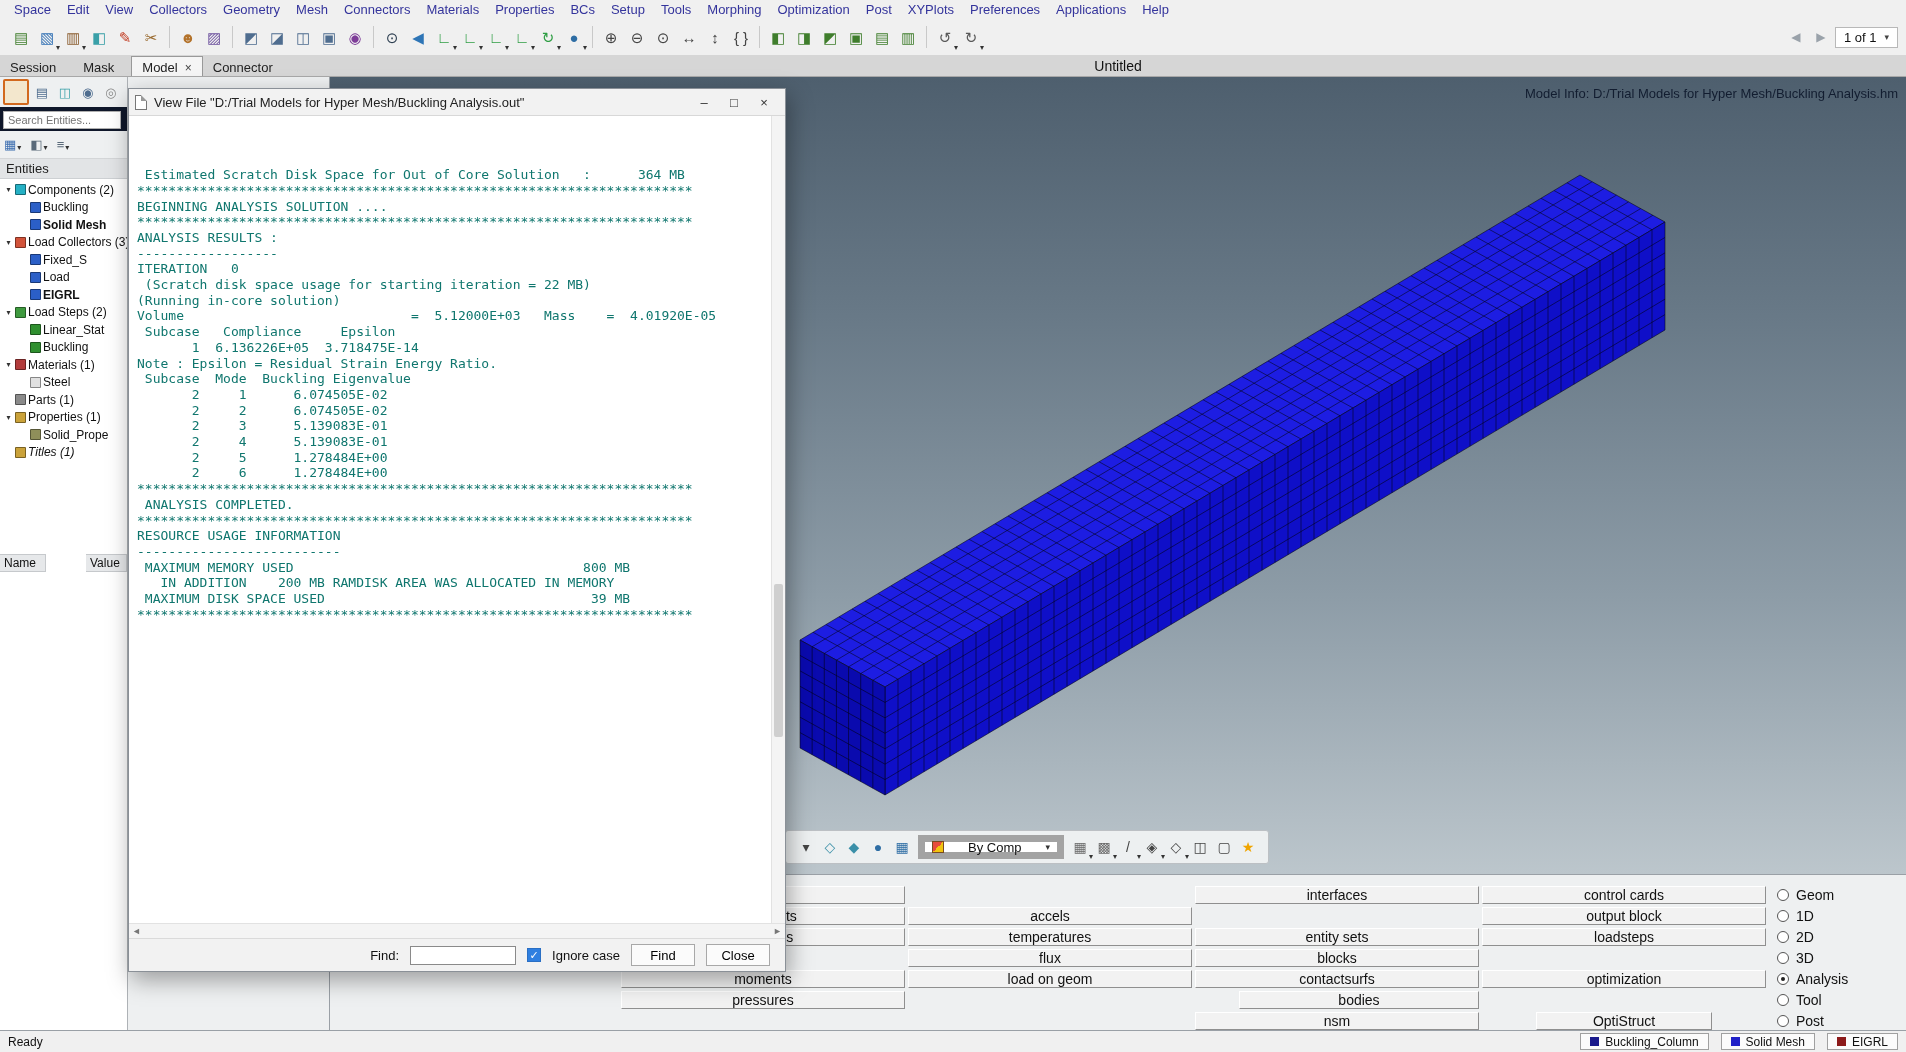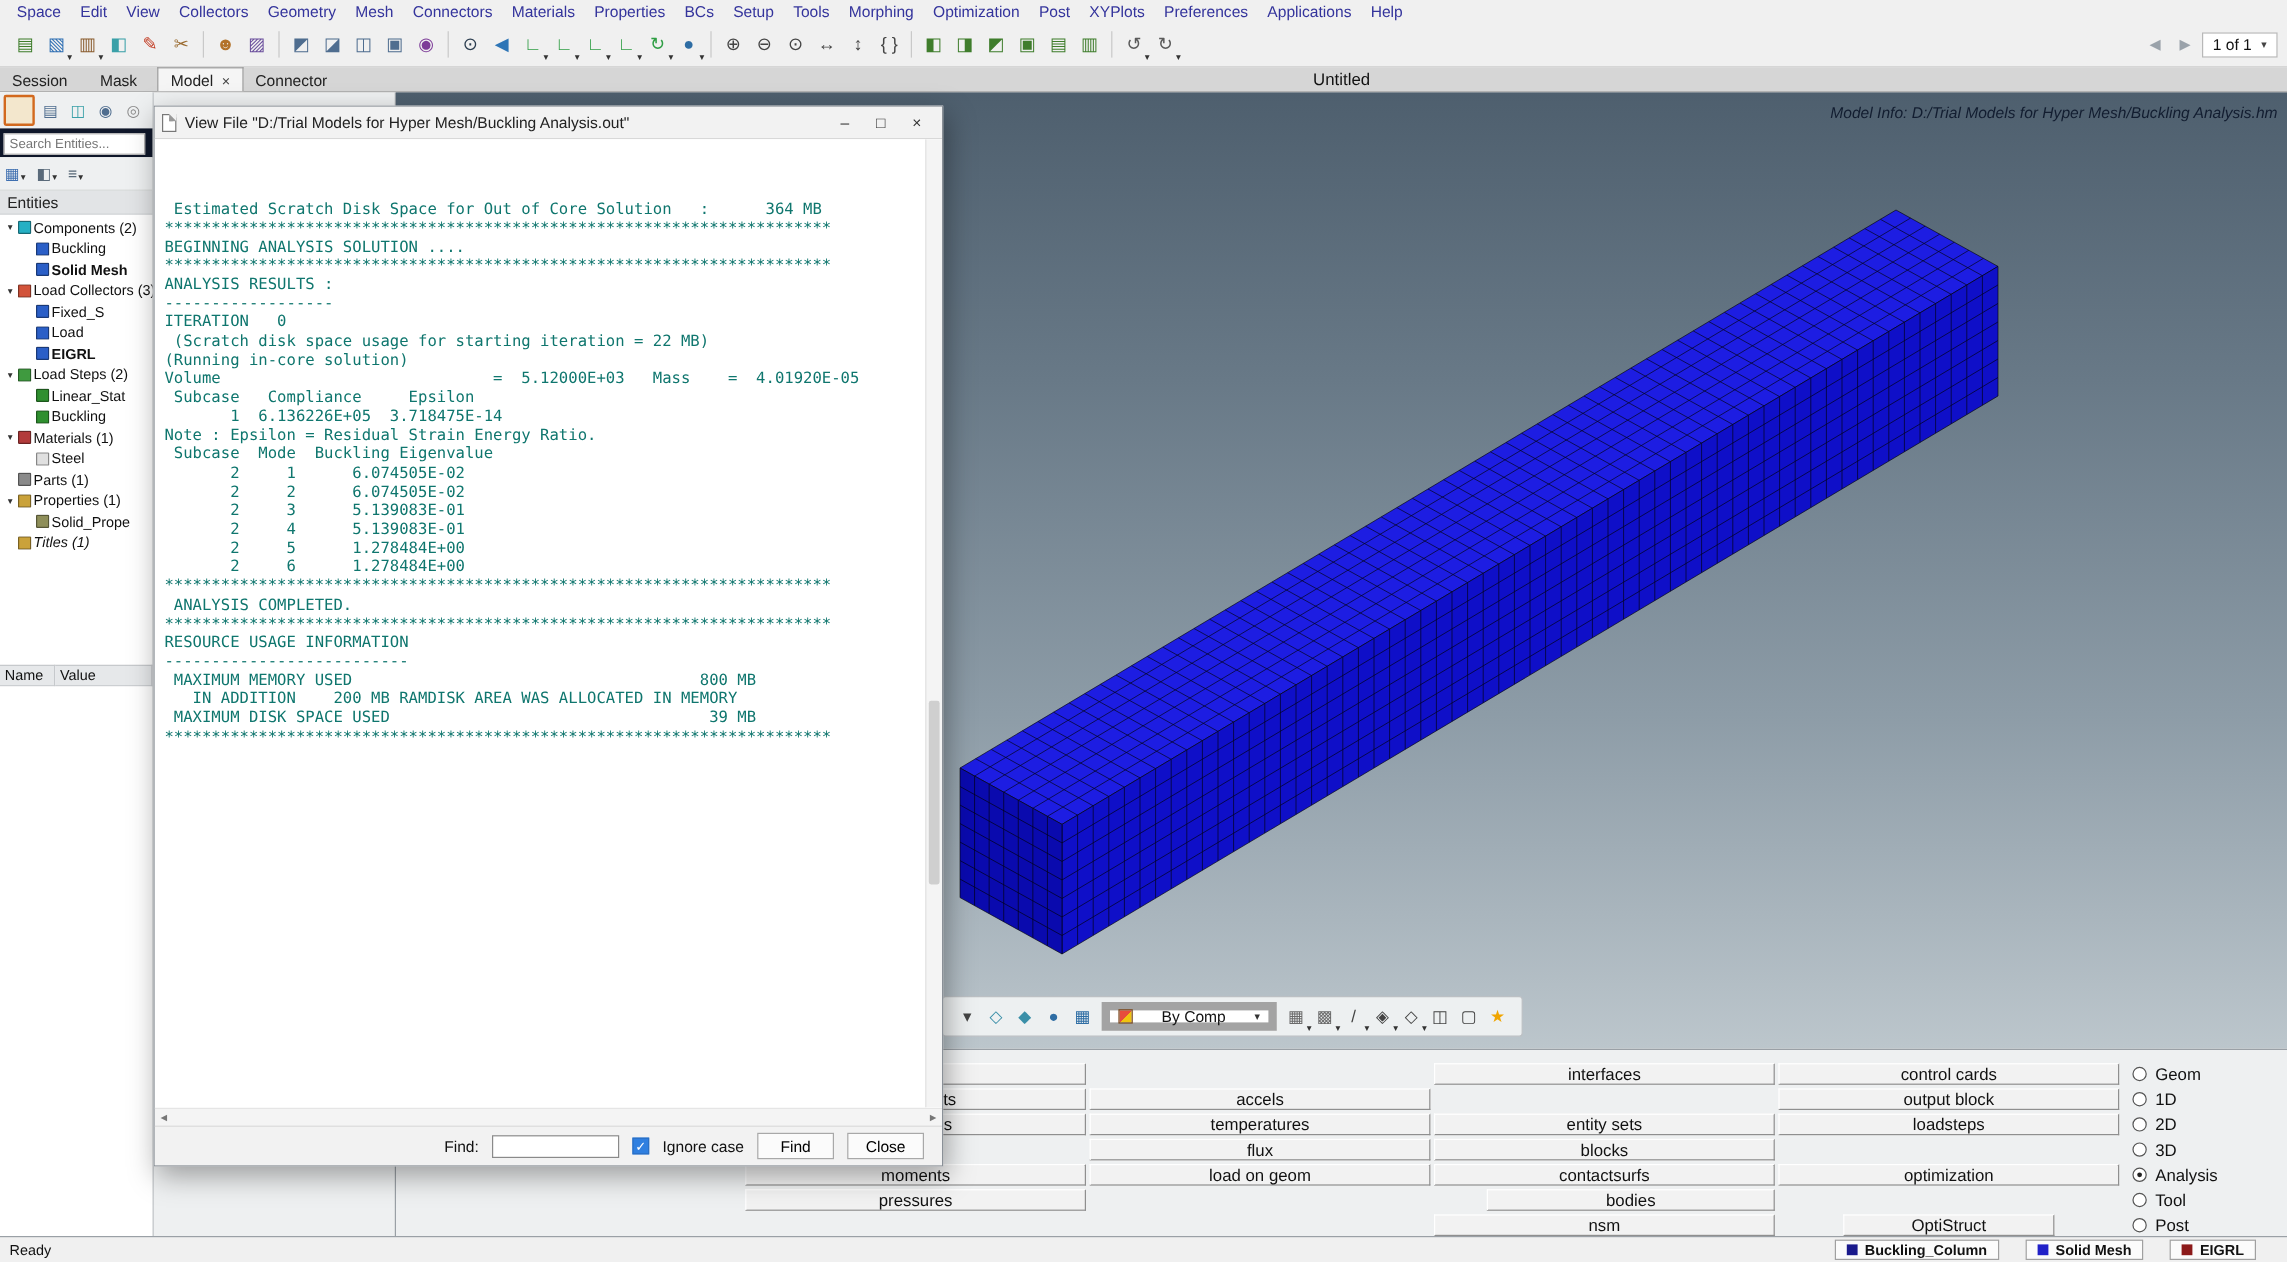--- a/index.html
+++ b/index.html
@@ -44,31 +44,31 @@
   .filter-row { display:flex; gap:9px; padding:4px 4px; align-items:center; height:28px; background:#eef0f1; border-bottom:1px solid #d4d6d8; }
   .ficon { display:flex; align-items:flex-end; gap:1px; font-size:13px; }
   .ficon .fc { font-size:8px; color:#333; }
   .entities-header { font-size:13px; padding:2px 6px; height:20px; background:#e2e4e6; border-bottom:1px solid #cdd0d3; color:#222; }
   .tree { background:#fff; height:280px; padding-top:2px; overflow:hidden; }
   .tree-row { display:flex; align-items:center; gap:2px; height:17.5px; font-size:12px; white-space:nowrap; overflow:hidden; }
   .expander { width:9px; font-size:8px; color:#333; flex:0 0 auto; text-align:center; }
   .ticon { width:11px; height:11px; flex:0 0 auto; border:1px solid rgba(0,0,0,.4); border-radius:1px; }
   .bold { font-weight:bold; }
   .nv-filler { height:95px; background:#fff; }
-  .nv-header { display:flex; height:18px; }
+  .nv-header { display:flex; height:18px;gap:40px; }
   .nv-cell { font-size:12px; padding:1px 4px; background:#e6e8ea; border:1px solid #c6c9cc; border-left:none; }
   .nv-cell.name { width:46px; }
   .nv-cell.value { flex:1; }
   .nv-body { flex:1; background:#fff; }
 
   .right-region { flex:1; display:flex; flex-direction:column; position:relative; }
   .viewport { height:797px; position:relative; overflow:hidden;
     background:linear-gradient(180deg,#4e5f6e 0%,#687987 30%,#8d9ca7 65%,#bcc6cc 100%); }
   #beam-svg { position:absolute; inset:0; width:100%; height:100%; }
-  .model-info { position:absolute; top:9px; right:8px; font-size:13px; color:#121d30;font-style:italic; }
+  .model-info { position:absolute; top:9px; right:8px; font-size:13px; color:#121d30; }
 
   
   .display-toolbar { position:absolute; left:455px; top:753px; height:34px; display:flex; align-items:center; gap:4px;
     background:#edf0f1; border:1px solid #bcc0c4; border-radius:3px; padding:0 8px; }
   .dtool { width:24px; height:24px; display:inline-flex; align-items:center; justify-content:center; position:relative; font-size:14px; }
   .dtool .caret { display:none; position:absolute; right:-1px; bottom:-2px; font-size:8px; color:#333; }
   .dtool .caret.show { display:block; }
   .dtool .caret.show::after { content:"▾"; }
   .bycomp { display:flex; align-items:center; gap:24px; background:#fff; border:7px solid #a3a3a3; height:24px; padding:0 7px; font-size:13px; }
   .bycomp-cube { width:12px; height:12px; background:linear-gradient(135deg,#e74c3c 0 50%,#f1c40f 50% 100%); border:1px solid #7a4a20; }
@@ -80,21 +80,21 @@
   .pbtn { height:18px; font-size:14px; font-family:inherit; background:#f2f2f2; color:#111;
     border:1px solid; border-color:#ffffff #8f8f8f #8f8f8f #ffffff; cursor:default; }
   .pbtn.narrow { width:176px; justify-self:center; }
   .pradios { position:absolute; left:1447px; top:11px; display:flex; flex-direction:column; gap:3px; }
   .pradio { display:flex; align-items:center; gap:7px; font-size:14px; height:18px; }
   .rdot { width:12px; height:12px; border-radius:50%; border:1px solid #555; background:#fff; position:relative; flex:0 0 auto; }
   .rdot.sel::after { content:""; position:absolute; inset:3px; border-radius:50%; background:#222; }
 
   
   .statusbar { height:22px; display:flex; align-items:center; border-top:1px solid #9aa0a6; background:#f0f0f0; padding:0 8px; font-size:12px; }
-  .chips { margin-left:auto; margin-right:18px; display:flex; gap:22px;font-weight:bold; }
+  .chips { margin-left:auto; display:flex; gap:12px; }
   .chip { display:flex; align-items:center; gap:6px; border:1px solid #a0a0a0; background:#fbfbfb; padding:1px 9px; font-size:12px; height:17px; }
   .chip-sq { width:9px; height:9px; display:inline-block; }
 
   
   .dialog { position:absolute; left:128px; top:88px; width:658px; height:884px; background:#fff;
     border:1px solid #8a9097; box-shadow:3px 8px 22px rgba(0,0,0,.35); z-index:50; display:flex; flex-direction:column; }
   .dlg-title { height:27px; display:flex; align-items:center; background:#f2f2f2; border-bottom:1px solid #d8d8d8; padding:0 6px; gap:7px; }
   .dlg-icon { width:12px; height:15px; border:1px solid #777; background:#fff; position:relative; flex:0 0 auto; }
   .dlg-icon::after { content:""; position:absolute; right:-1px; top:-1px; border:3px solid; border-color:#f2f2f2 #f2f2f2 #999 #999; }
   .dlg-title-text { font-size:13px; color:#222; flex:1; white-space:nowrap; overflow:hidden; }

